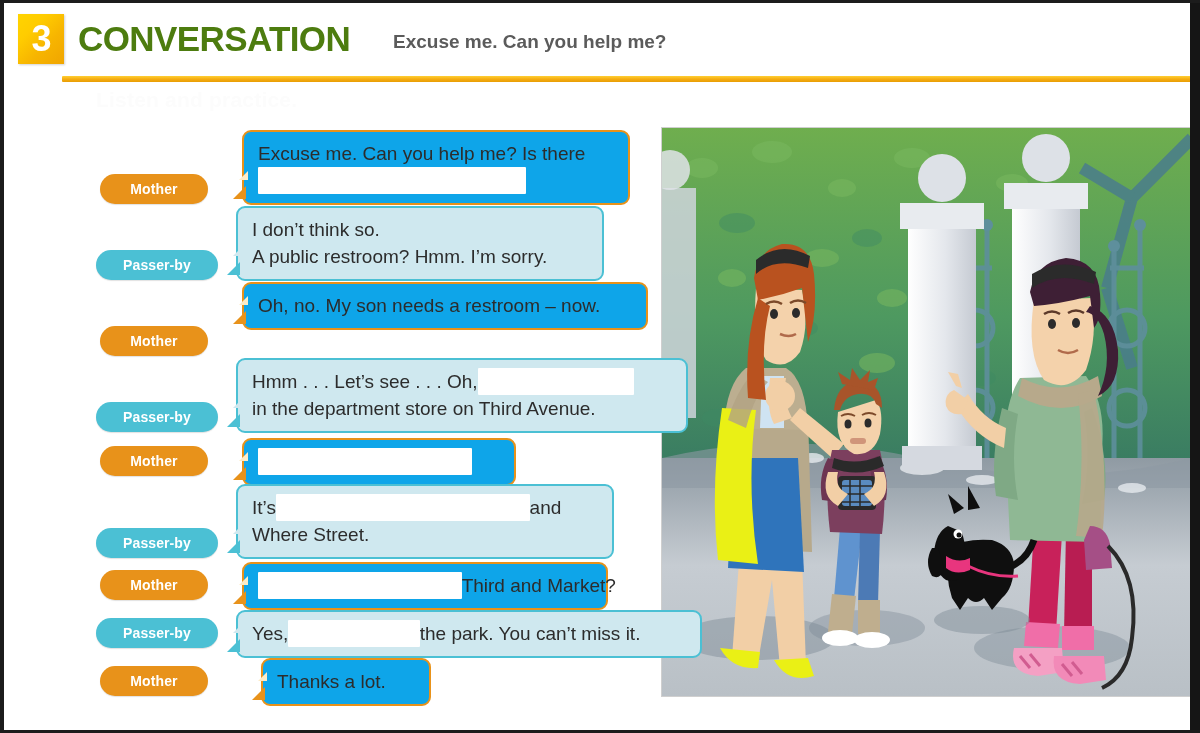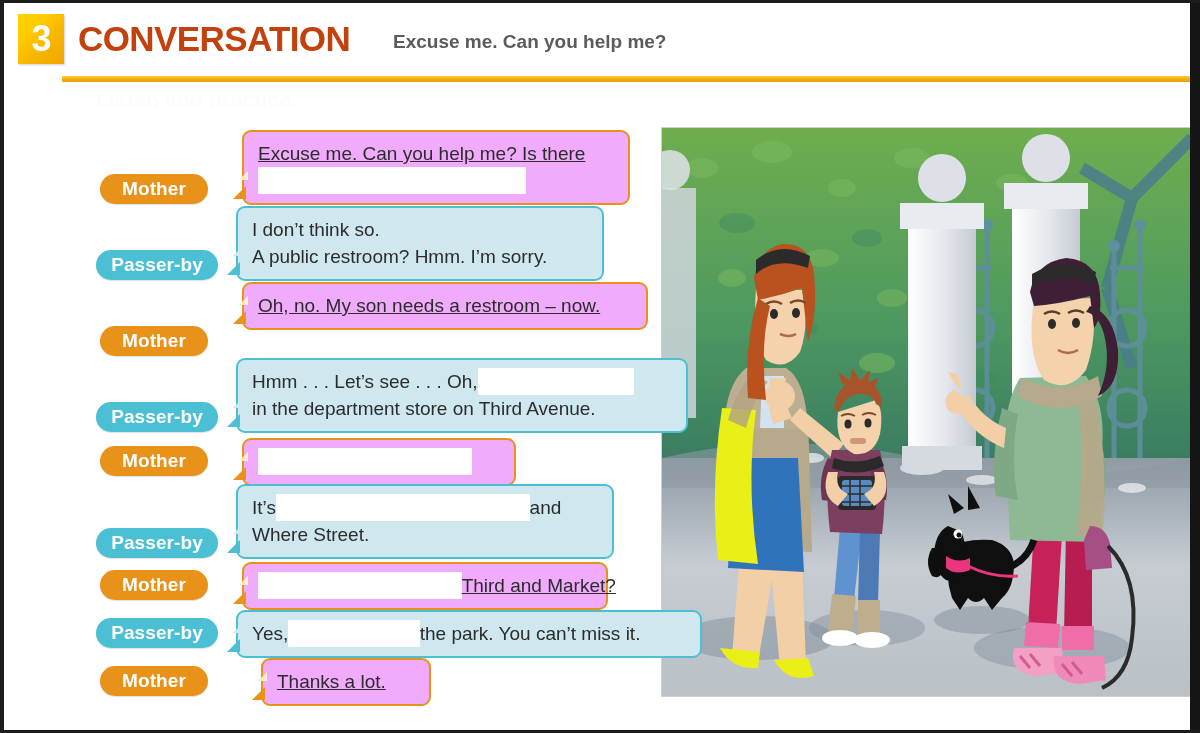--- a/index.html
+++ b/index.html
@@ -71,21 +71,21 @@
     font-weight: bold;
     line-height: 1;
     letter-spacing: -1px;
   }
   .header-title {
     position: absolute;
     left: 60px;
     top: 2px;
     font-size: 35px;
     font-weight: bold;
-    color: #c2410c;
+    color: #4d7c0f;
     letter-spacing: -0.6px;
     line-height: 46px;
     white-space: nowrap;
   }
   .header-subtitle {
     position: absolute;
     left: 375px;
     top: 9px;
     font-size: 19px;
     font-weight: bold;
@@ -140,21 +140,21 @@
     left: 0;
   }
   .speaker {
     position: absolute;
     height: 30px;
     border-radius: 15px;
     display: flex;
     align-items: center;
     justify-content: center;
     color: #ffffff;
-    font-size: 19px;
+    font-size: 14px;
     font-weight: bold;
     letter-spacing: 0.1px;
     box-shadow: 0 1px 1px rgba(0,0,0,0.12);
   }
   .speaker.mother {
     background: #e8921a;
     width: 108px;
     left: 4px;
   }
   .speaker.passer {
@@ -166,23 +166,22 @@
     position: absolute;
     border-radius: 9px;
     border: 2px solid;
     padding: 8px 14px 9px 14px;
     font-size: 19px;
     line-height: 27px;
     color: #2c2c2c;
     box-sizing: border-box;
   }
   .bubble.mother {
-    background: #f0abfc;
+    background: #0ea5e9;
     border-color: #e8921a;
-    text-decoration: underline;
   }
   .bubble.passer {
     background: #cfe8ef;
     border-color: #4bc0d4;
   }
   
   .tail {
     position: absolute;
     left: -11px;
     bottom: 4px;

